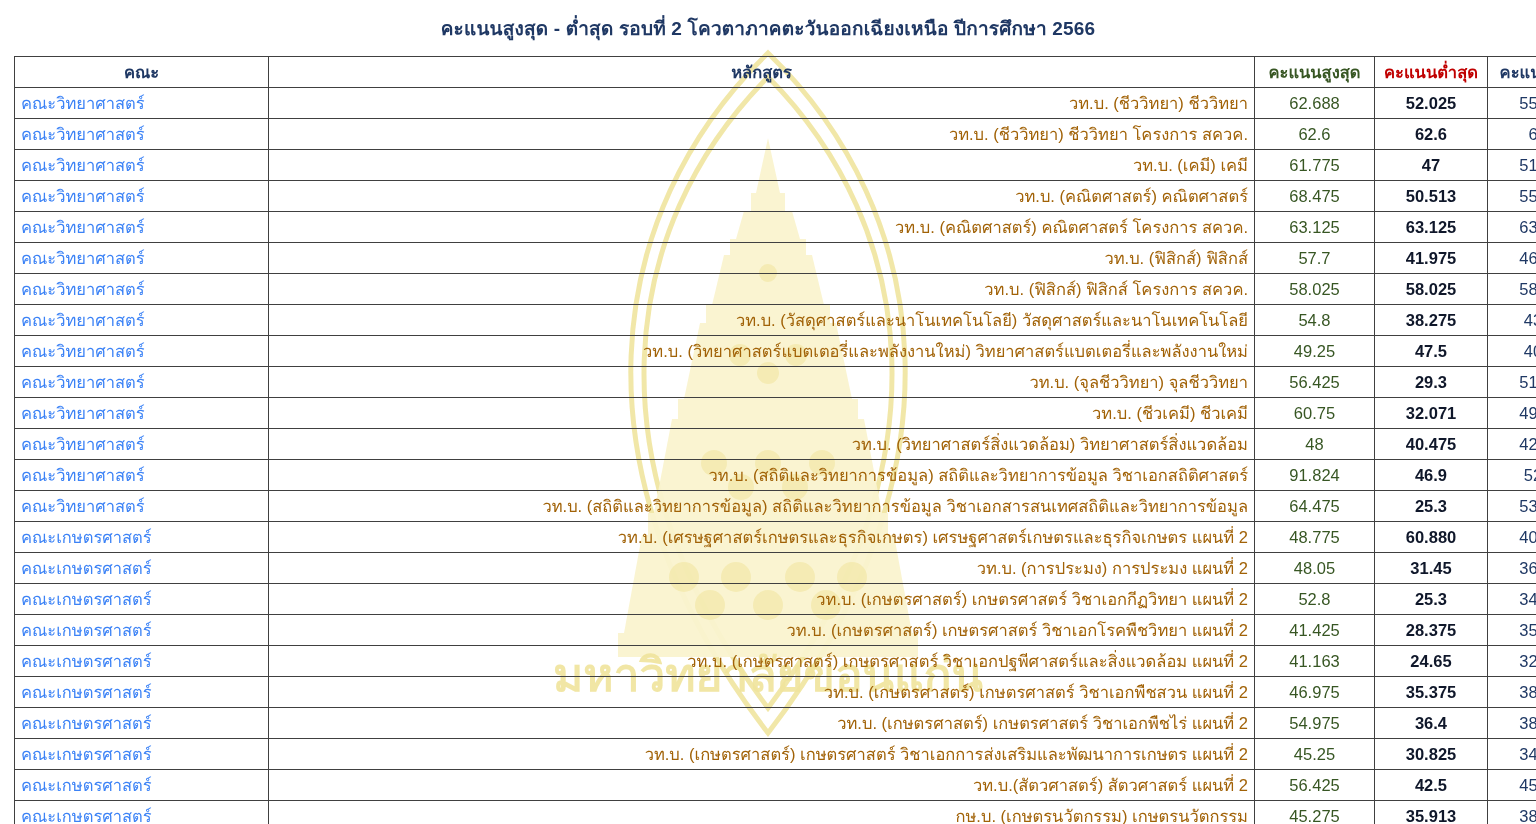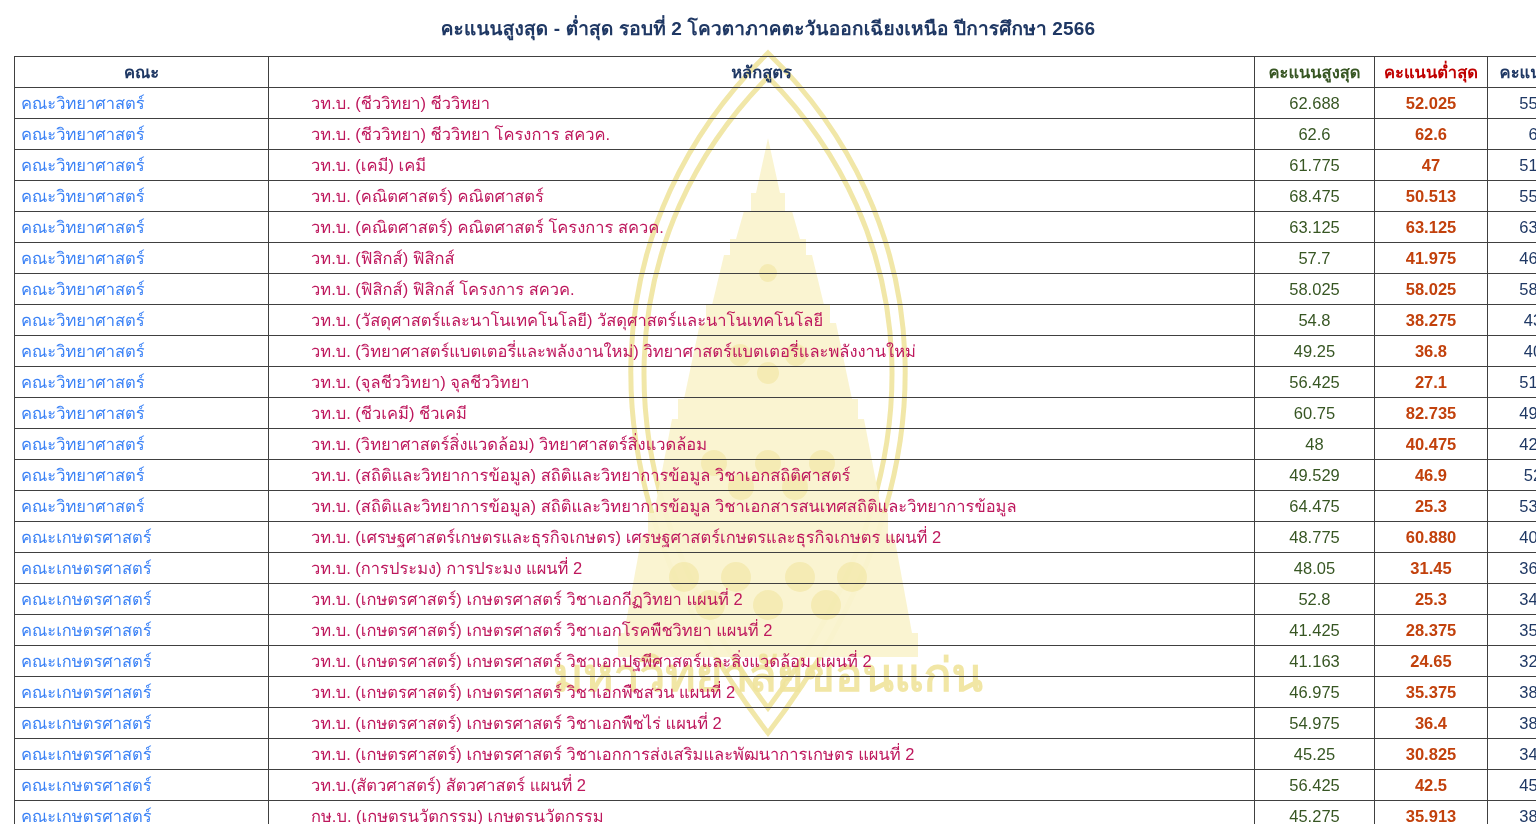--- a/index.html
+++ b/index.html
@@ -85,23 +85,23 @@
     height: 32px;
     line-height: 32px;
   }
   th.col-faculty   { width: 241px; color: #1f3864; }
   th.col-program   { width: 973px; color: #1f3864; margin-top: 12px; }
   th.col-max       { width: 107px; color: #375623; }
   th.col-min       { width: 100px; color: #c00000; margin-top: 6px; }
   th.col-avg       { width: 101px; color: #1f3864; }
 
   tbody td.faculty { text-align: left;  color: #3b82f6; }
-  tbody td.program { text-align: left;  color: #be185d; padding-left: 42px; }
+  tbody td.program { text-align: right;  color: #a16207; padding-left: 42px; }
   tbody td.max     { text-align: center; color: #375623; }
-  tbody td.min     { text-align: center; color: #c2410c; font-weight: 700; margin-top: 31px; }
+  tbody td.min     { text-align: center; color: #0f172a; font-weight: 700; margin-top: 31px; }
   tbody td.avg     { text-align: center; color: #1f3864; }
 </style>
 </head>
 <body>
 
 <div id="page">
 
   <div id="watermark">
     <svg viewBox="0 0 520 700" xmlns="http://www.w3.org/2000/svg" aria-hidden="true">
       <g fill="none" stroke="#efe39a" stroke-width="5" opacity="0.85">
@@ -213,48 +213,48 @@
             <td class="faculty">คณะวิทยาศาสตร์</td>
             <td class="program">วท.บ. (วัสดุศาสตร์และนาโนเทคโนโลยี) วัสดุศาสตร์และนาโนเทคโนโลยี</td>
             <td class="max">54.8</td>
             <td class="min">38.275</td>
             <td class="avg">43.04</td>
           </tr>
           <tr>
             <td class="faculty">คณะวิทยาศาสตร์</td>
             <td class="program">วท.บ. (วิทยาศาสตร์แบตเตอรี่และพลังงานใหม่) วิทยาศาสตร์แบตเตอรี่และพลังงานใหม่</td>
             <td class="max">49.25</td>
-            <td class="min">36.8</td>
+            <td class="min">47.5</td>
             <td class="avg">40.64</td>
           </tr>
           <tr>
             <td class="faculty">คณะวิทยาศาสตร์</td>
             <td class="program">วท.บ. (จุลชีววิทยา) จุลชีววิทยา</td>
             <td class="max">56.425</td>
-            <td class="min">27.1</td>
+            <td class="min">29.3</td>
             <td class="avg">51.696</td>
           </tr>
           <tr>
             <td class="faculty">คณะวิทยาศาสตร์</td>
             <td class="program">วท.บ. (ชีวเคมี) ชีวเคมี</td>
             <td class="max">60.75</td>
-            <td class="min">82.735</td>
+            <td class="min">32.071</td>
             <td class="avg">49.825</td>
           </tr>
           <tr>
             <td class="faculty">คณะวิทยาศาสตร์</td>
             <td class="program">วท.บ. (วิทยาศาสตร์สิ่งแวดล้อม) วิทยาศาสตร์สิ่งแวดล้อม</td>
             <td class="max">48</td>
             <td class="min">40.475</td>
             <td class="avg">42.625</td>
           </tr>
           <tr>
             <td class="faculty">คณะวิทยาศาสตร์</td>
             <td class="program">วท.บ. (สถิติและวิทยาการข้อมูล) สถิติและวิทยาการข้อมูล วิชาเอกสถิติศาสตร์</td>
-            <td class="max">49.529</td>
+            <td class="max">91.824</td>
             <td class="min">46.9</td>
             <td class="avg">52.63</td>
           </tr>
           <tr>
             <td class="faculty">คณะวิทยาศาสตร์</td>
             <td class="program">วท.บ. (สถิติและวิทยาการข้อมูล) สถิติและวิทยาการข้อมูล วิชาเอกสารสนเทศสถิติและวิทยาการข้อมูล</td>
             <td class="max">64.475</td>
             <td class="min">25.3</td>
             <td class="avg">53.026</td>
           </tr>

